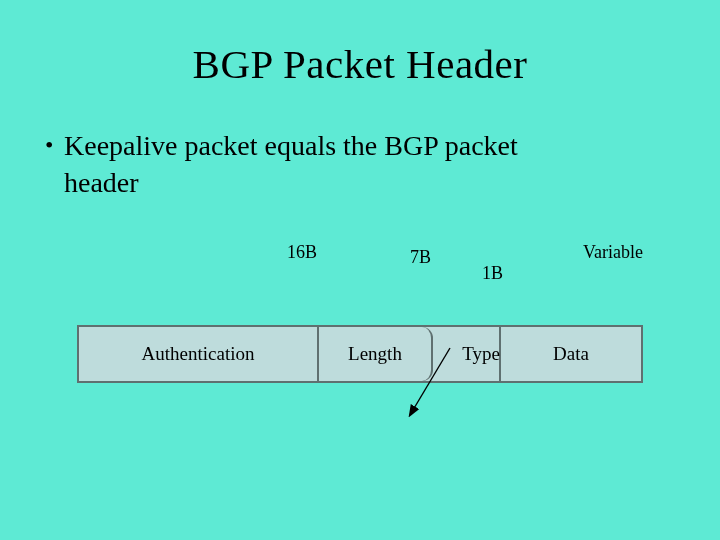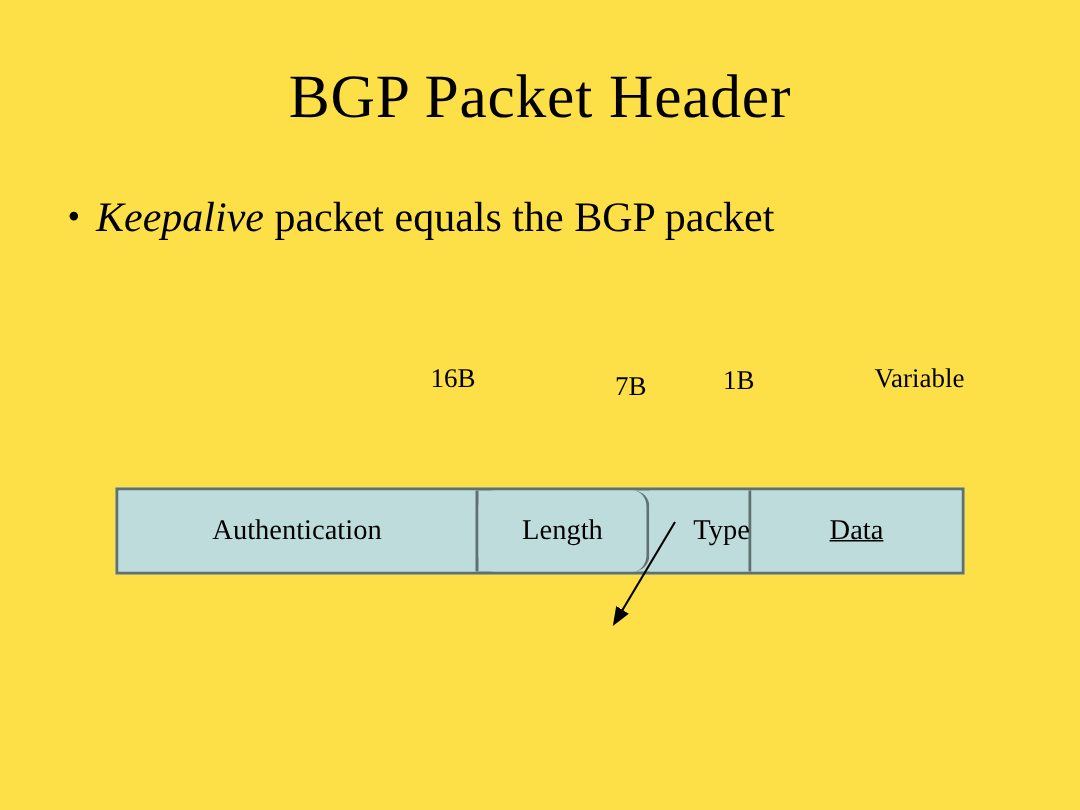--- a/index.html
+++ b/index.html
@@ -4,21 +4,21 @@
 <style>
   html, body {
     margin: 0;
     padding: 0;
     background: #ffffff;
   }
   .slide {
     position: relative;
     width: 720px;
     height: 540px;
-    background: #fde047;
+    background: #5eead4;
     color: #000000;
     font-family: "Liberation Serif", serif;
     overflow: hidden;
   }
   .title {
     position: absolute;
     top: 40px;
     left: 0;
     width: 720px;
     margin: 0;
@@ -35,37 +35,36 @@
     display: flex;
     font-size: 28px;
     line-height: 37px;
   }
   .bullet-marker {
     width: 19px;
     flex: 0 0 19px;
     font-size: 24px;
   }
   .bullet-text .italic {
-    font-style: italic;
   }
   .size-labels {
     position: absolute;
     left: 77px;
     top: 242px;
     width: 566px;
     display: flex;
     font-size: 18px;
   }
   .size-labels .size-label {
     text-align: right;
     position: relative;
   }
   .size-labels .size-label:nth-child(1) { width: 240px; }
   .size-labels .size-label:nth-child(2) { width: 114px; top: 5px; }
-  .size-labels .size-label:nth-child(3) { width: 72px;  top: 1px; }
+  .size-labels .size-label:nth-child(3) { width: 72px;  top: 21px; }
   .size-labels .size-label:nth-child(4) { width: 140px; font-family: Liberation Serif, serif; }
   .packet-table {
     position: absolute;
     left: 77px;
     top: 281px;
     width: 566px;
     height: 58px;
     box-sizing: border-box;
     display: flex;
     border: 2px solid var(--cell-border, #5f7070);
@@ -77,21 +76,21 @@
     display: flex;
     align-items: center;
     justify-content: center;
     font-size: 19px;
     border-right: 2px solid var(--cell-border, #5f7070);
     background: var(--cell-fill, #bedcdc);
   }
   .packet-cell:nth-child(1) { width: 240px; }
   .packet-cell:nth-child(2) { width: 114px; border-radius: 11px; }
   .packet-cell:nth-child(3) { width: 68px; padding-left: 30px; }
-  .packet-cell:nth-child(4) { width: 140px; border-right: none; text-decoration: underline; }
+  .packet-cell:nth-child(4) { width: 140px; border-right: none; }
   .arrow-svg {
     position: absolute;
     left: 380px;
     top: 342px;
     width: 100px;
     height: 85px;
   }
   .annotation {
     position: absolute;
     left: 347px;
@@ -101,21 +100,21 @@
 </style>
 </head>
 <body>
 
 <div class="slide">
 
   <h1 class="title">BGP Packet Header</h1>
 
   <div class="bullet-block">
     <span class="bullet-marker">•</span>
-    <div class="bullet-text"><span class="italic">Keepalive</span><span> packet equals the BGP packet</span><br></div>
+    <div class="bullet-text"><span class="italic">Keepalive</span><span> packet equals the BGP packet</span><br><span>header</span></div>
   </div>
 
   <div class="size-labels">
     <span class="size-label">16B</span>
     <span class="size-label">7B</span>
     <span class="size-label">1B</span>
     <span class="size-label">Variable</span>
   </div>
 
   <div class="packet-table">

